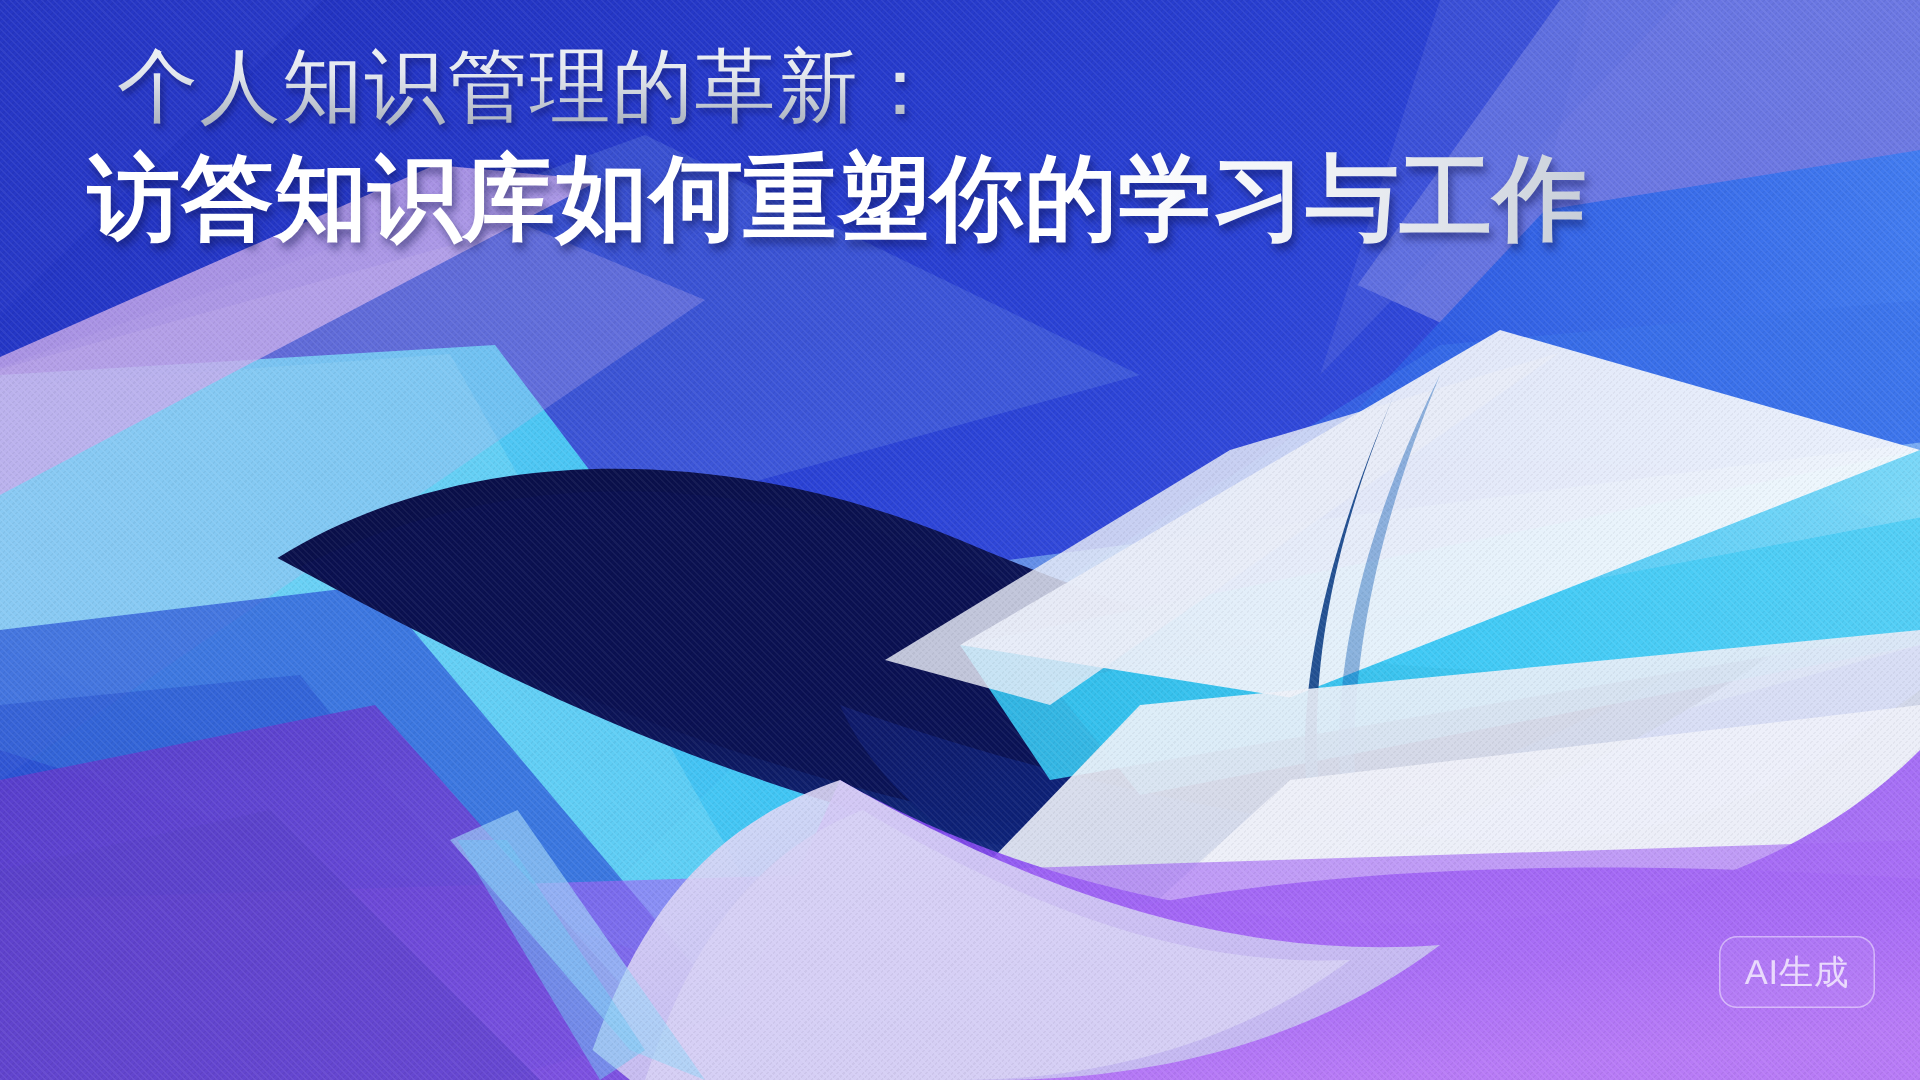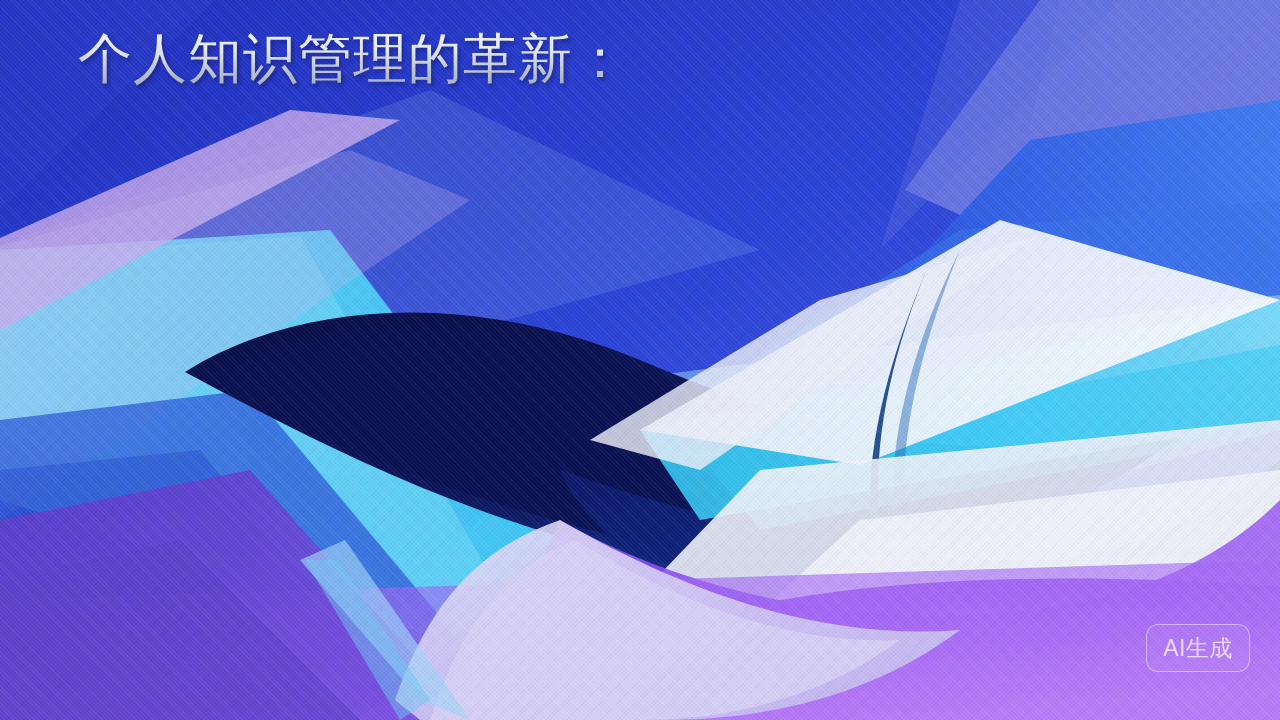--- a/index.html
+++ b/index.html
@@ -259,17 +259,18 @@
     <path d="M338,560 L430,700 L400,720 L305,560 Z" fill="#6fc5f4" opacity="0.5"></path>
 
     <path d="M0,0 L215,0 L0,210 Z" fill="#2b3ccb" opacity="0.55"></path>
     <path d="M960,0 L1120,0 L880,250 Z" fill="#5b6ce0" opacity="0.35"></path>
   </svg>
 
   <div class="texture"></div>
 
   <div class="title-block">
     <div class="title-line-1">个人知识管理的革新：</div>
+    <div class="title-line-2">访答知识库如何重塑你的学习与工作</div>
   </div>
 
   <div class="ai-badge">AI生成</div>
 
 </div>
 
 </body></html>

